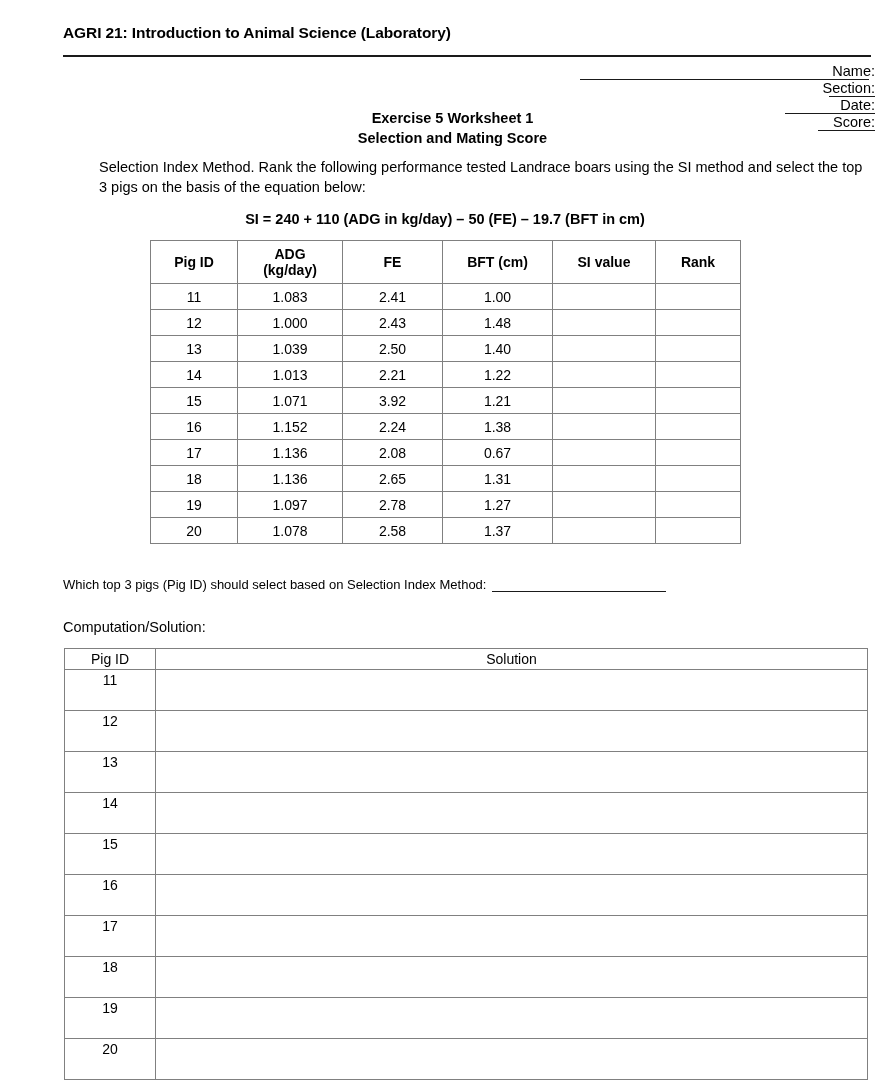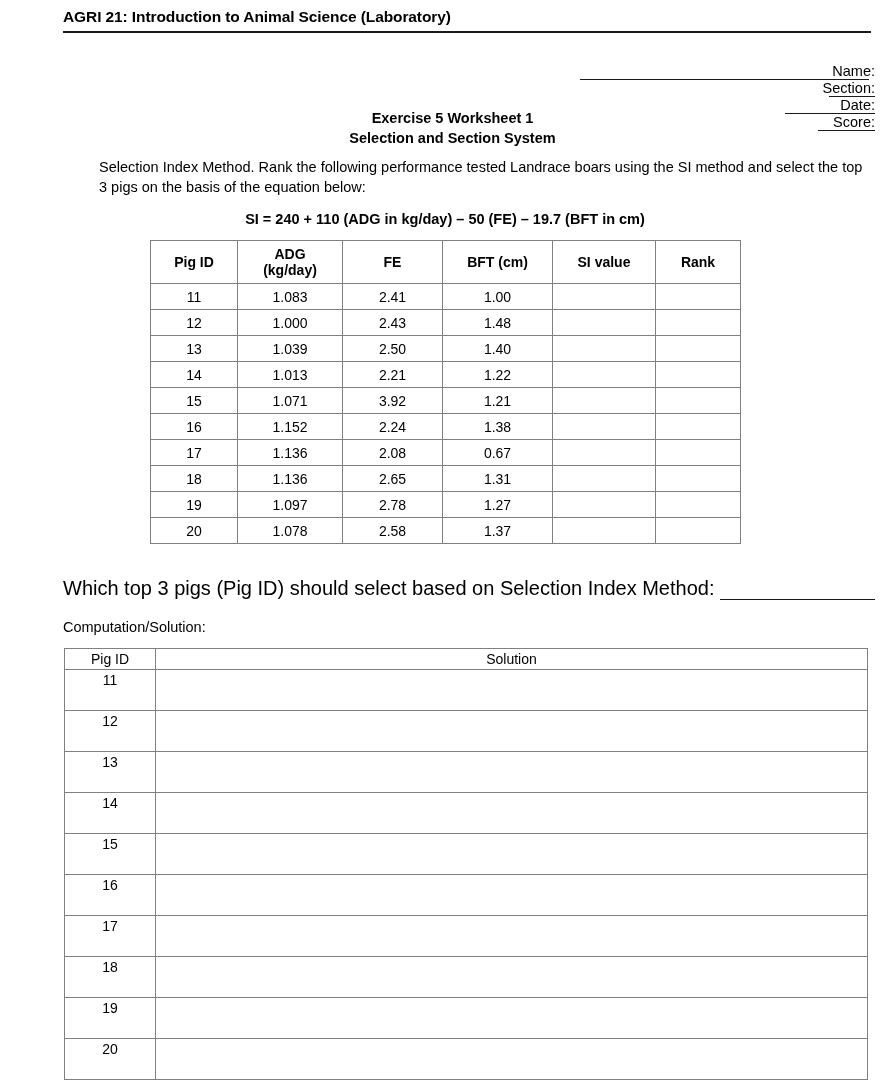--- a/index.html
+++ b/index.html
@@ -19,24 +19,24 @@
     position: absolute;
     left: 0; top: 0;
     width: 890px;
     height: 1082px;
   }
 
   
   .course-header {
     position: absolute;
     left: 63px;
-    top: 8px;
+    top: 24px;
     width: 808px;
     border-bottom: 2px solid #1a1a1a;
-    padding-bottom: 5px;
+    padding-bottom: 13px;
   }
   .course-title {
     font-size: 15.5px;
     font-weight: bold;
     letter-spacing: -0.1px;
     white-space: nowrap;
   }
 
   
   .idline {
@@ -134,21 +134,21 @@
   .col-bft  { width: 110px; }
   .col-si   { width: 103px; }
   .col-rank { width: 85px; }
 
   
   .question {
     position: absolute;
     left: 63px;
     top: 577px;
     width: 812px;
-    font-size: 20px;
+    font-size: 13px;
     white-space: nowrap;
     display: flex;
     align-items: flex-end;
   }
   .blank-answer {
     display: inline-block;
     border-bottom: 1.6px solid #1a1a1a;
     width: 174px;
     height: 13px;
     margin-left: 6px;
@@ -217,21 +217,21 @@
     <span class="gap-1"></span>
     <span class="lbl">Date:</span>
     <span class="blank blank-date"></span>
     <span class="gap-2"></span>
     <span class="lbl">Score:</span>
     <span class="blank blank-score"></span>
   </div>
 
   <div class="ex-title">
     <span class="l2">Exercise 5 Worksheet 1</span>
-    <span class="l2">Selection and Section System</span>
+    <span class="l2">Selection and Mating Score</span>
   </div>
 
   <div class="instructions">Selection Index Method. Rank the following performance tested Landrace boars using the SI method and select the top 3 pigs on the basis of the equation below:</div>
 
   <div class="equation">SI = 240 + 110 (ADG in kg/day) – 50 (FE) – 19.7 (BFT in cm)</div>
 
   <div class="data-table-wrap">
     <table class="data-table">
       <colgroup>
         <col class="col-pig">

